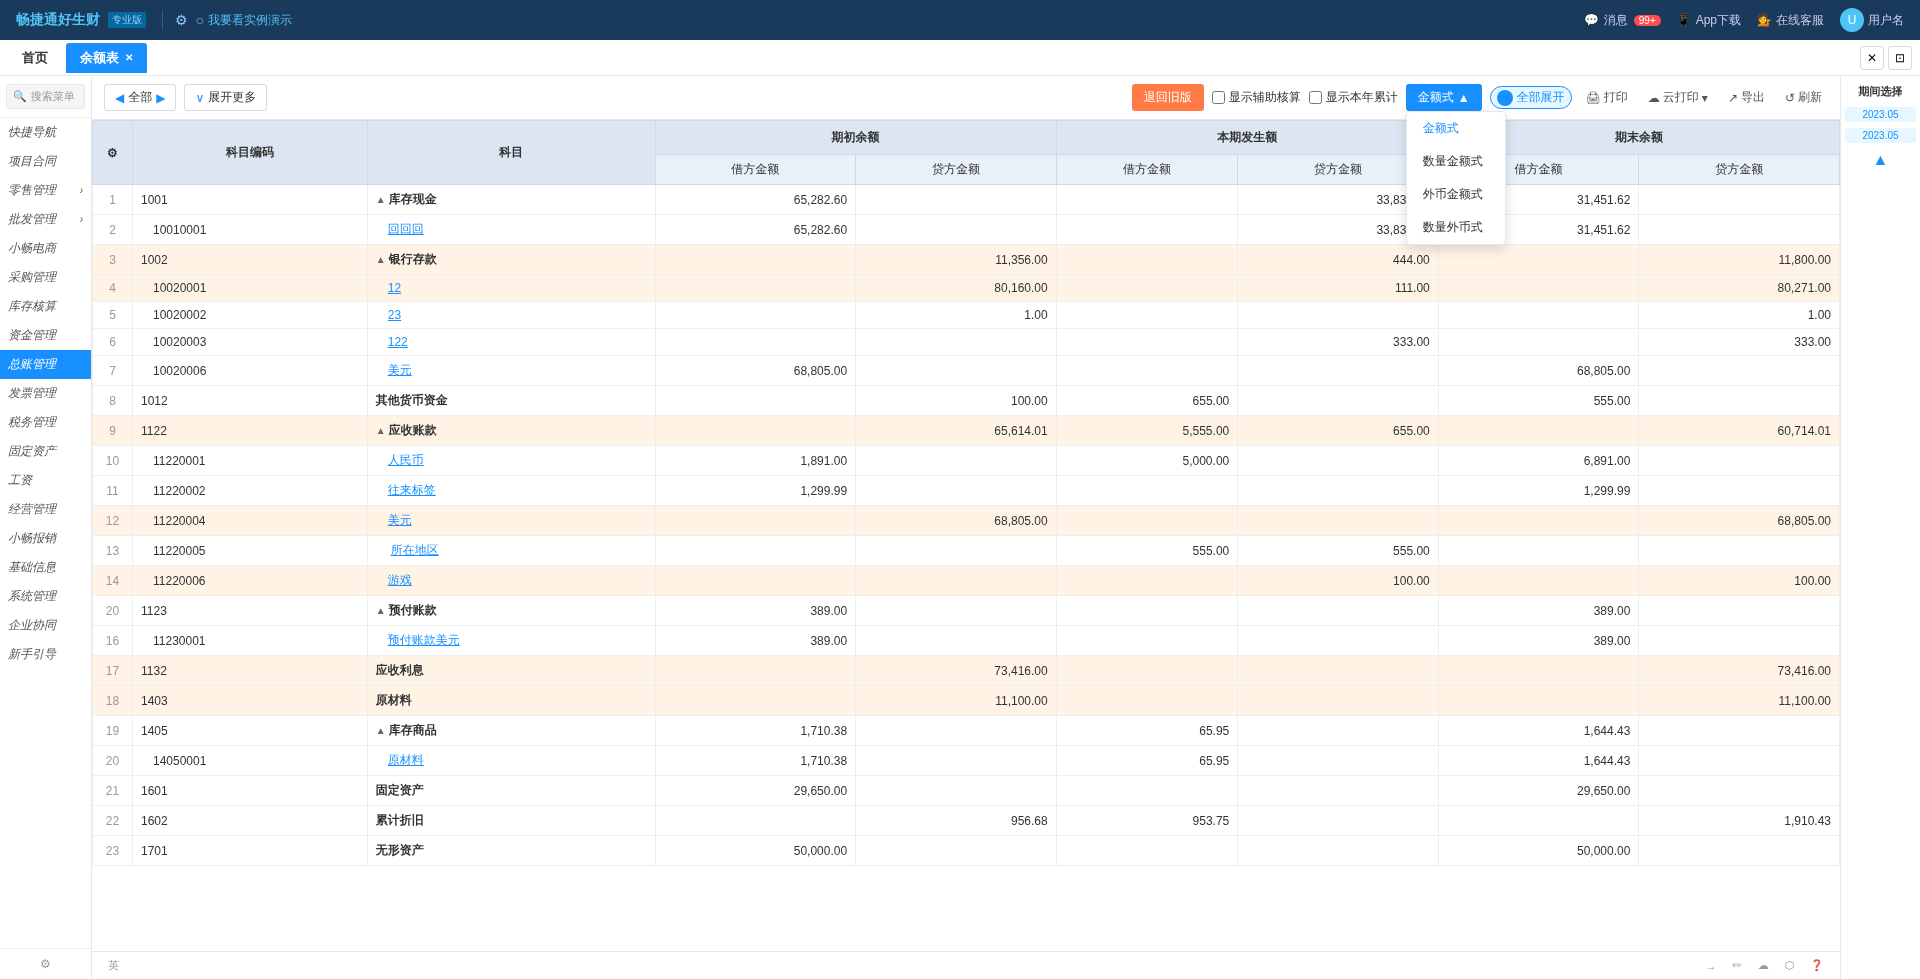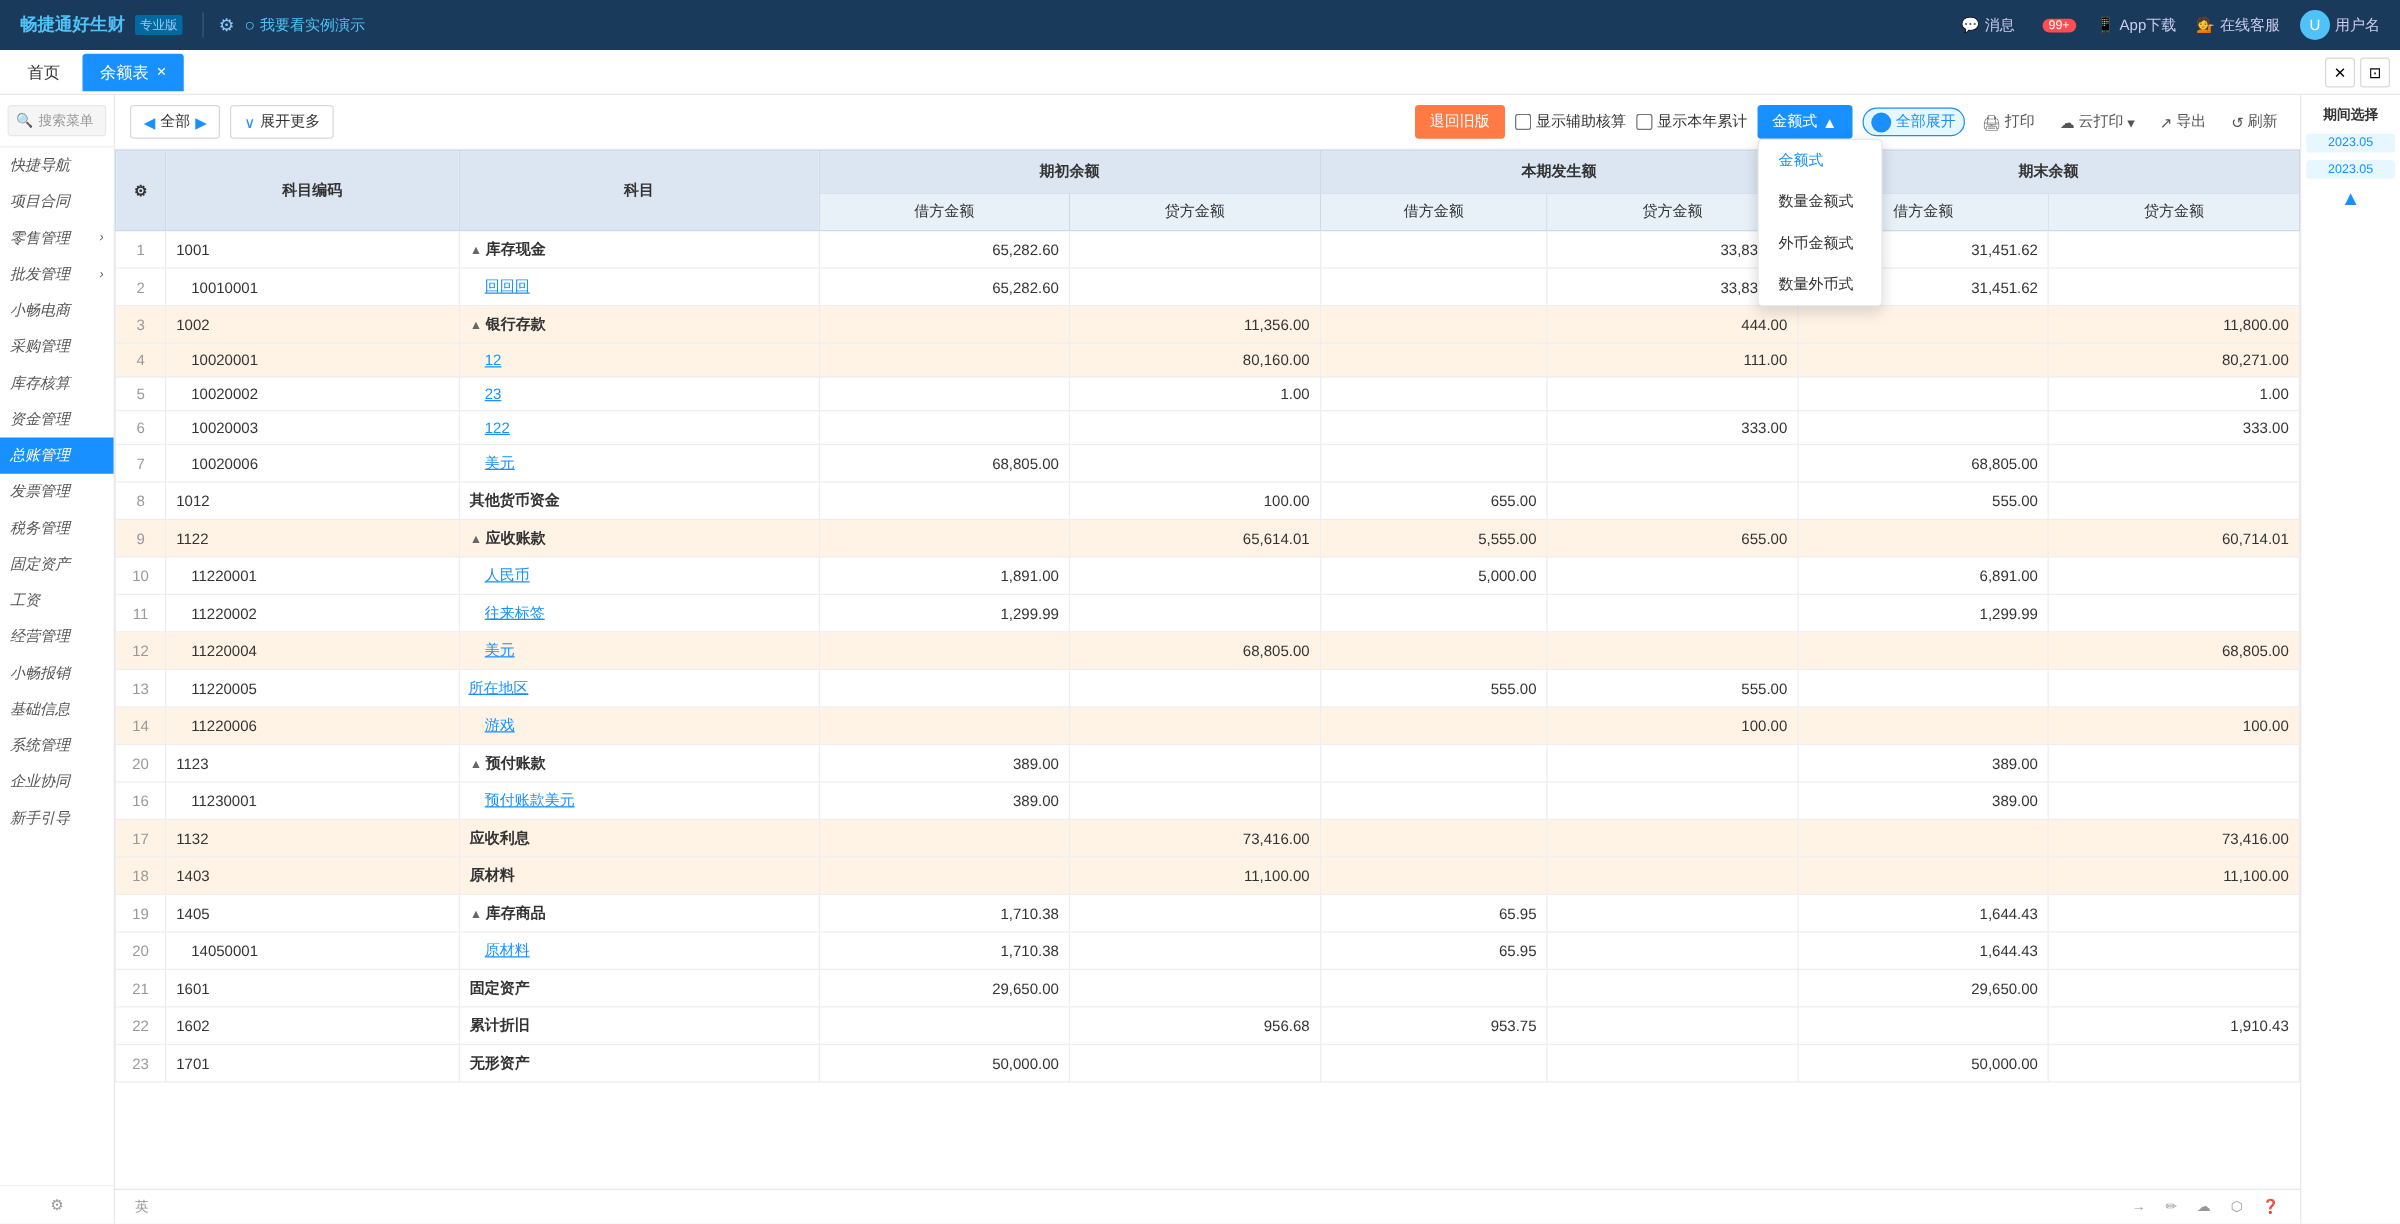--- a/index.html
+++ b/index.html
@@ -4,28 +4,28 @@
   <style>
     * { margin: 0; padding: 0; box-sizing: border-box; }
     body { font-family: 'Microsoft YaHei', Arial, sans-serif; font-size: 12px; background: #f0f2f5; color: #333; overflow: hidden; }
 
     
     .topbar { height: 40px; background: #1a3a5c; display: flex; align-items: center; justify-content: space-between; padding: 0 16px; color: #fff; }
     .topbar-left { display: flex; align-items: center; gap: 8px; }
     .topbar-logo { font-size: 14px; font-weight: bold; color: #4fc3f7; }
     .topbar-subtitle { font-size: 10px; color: #90caf9; background: #0369a1; padding: 1px 4px; border-radius: 2px; }
     .topbar-right { display: flex; align-items: center; gap: 16px; font-size: 12px; }
-    .topbar-badge { background: #ff4d4f; color: #fff; border-radius: 10px; padding: 0 5px; font-size: 10px; margin-left: 18px; text-align: right; }
+    .topbar-badge { background: #ff4d4f; color: #fff; border-radius: 10px; padding: 0 5px; font-size: 10px; margin-left: 2px; text-align: right; }
     .topbar-icon-btn { display: flex; align-items: center; gap: 4px; cursor: pointer; color: #cce; }
     .demo-link { color: #4fc3f7; cursor: pointer; font-size: 12px; display: flex; align-items: center; gap: 4px; }
 
     
     .tabbar { height: 36px; background: #fff; display: flex; align-items: center; padding: 0 8px; border-bottom: 1px solid #e8e8e8; justify-content: space-between; }
     .tabbar-left { display: flex; align-items: center; gap: 4px; }
-    .tab { padding: 6px 14px; cursor: pointer; font-size: 13px; border-radius: 3px 3px 0 0; color: #666; }
+    .tab { padding: 6px 14px; cursor: pointer; font-size: 13px; border-radius: 3px 3px 0 0; color: #666; font-weight: bold; }
     .tab.home { color: #333; }
     .tab.active { background: #1890ff; color: #fff; display: flex; align-items: center; gap: 6px; }
     .tab-close { font-size: 10px; cursor: pointer; }
     .tabbar-right { display: flex; gap: 4px; }
     .tabbar-btn { border: 1px solid #d9d9d9; background: #fff; width: 24px; height: 24px; display: flex; align-items: center; justify-content: center; border-radius: 3px; cursor: pointer; font-size: 12px; }
 
     
     .main-layout { display: flex; height: calc(100vh - 76px); }
 
     
@@ -428,21 +428,21 @@
       <td></td>
       <td>68,805.00</td>
       <td></td>
       <td></td>
       <td></td>
       <td>68,805.00</td>
     </tr>
             <tr>
       <td>13</td>
       <td style="padding-left:20px;">11220005</td>
-      <td style="padding-left:7px;font-family:Liberation Serif, serif;"><span class="blue-text">所在地区</span></td>
+      <td style="padding-left:23px;font-family:Liberation Serif, serif;"><span class="blue-text">所在地区</span></td>
       <td></td>
       <td></td>
       <td>555.00</td>
       <td>555.00</td>
       <td></td>
       <td></td>
     </tr>
             <tr class="highlighted">
       <td>14</td>
       <td style="padding-left:20px;">11220006</td>

